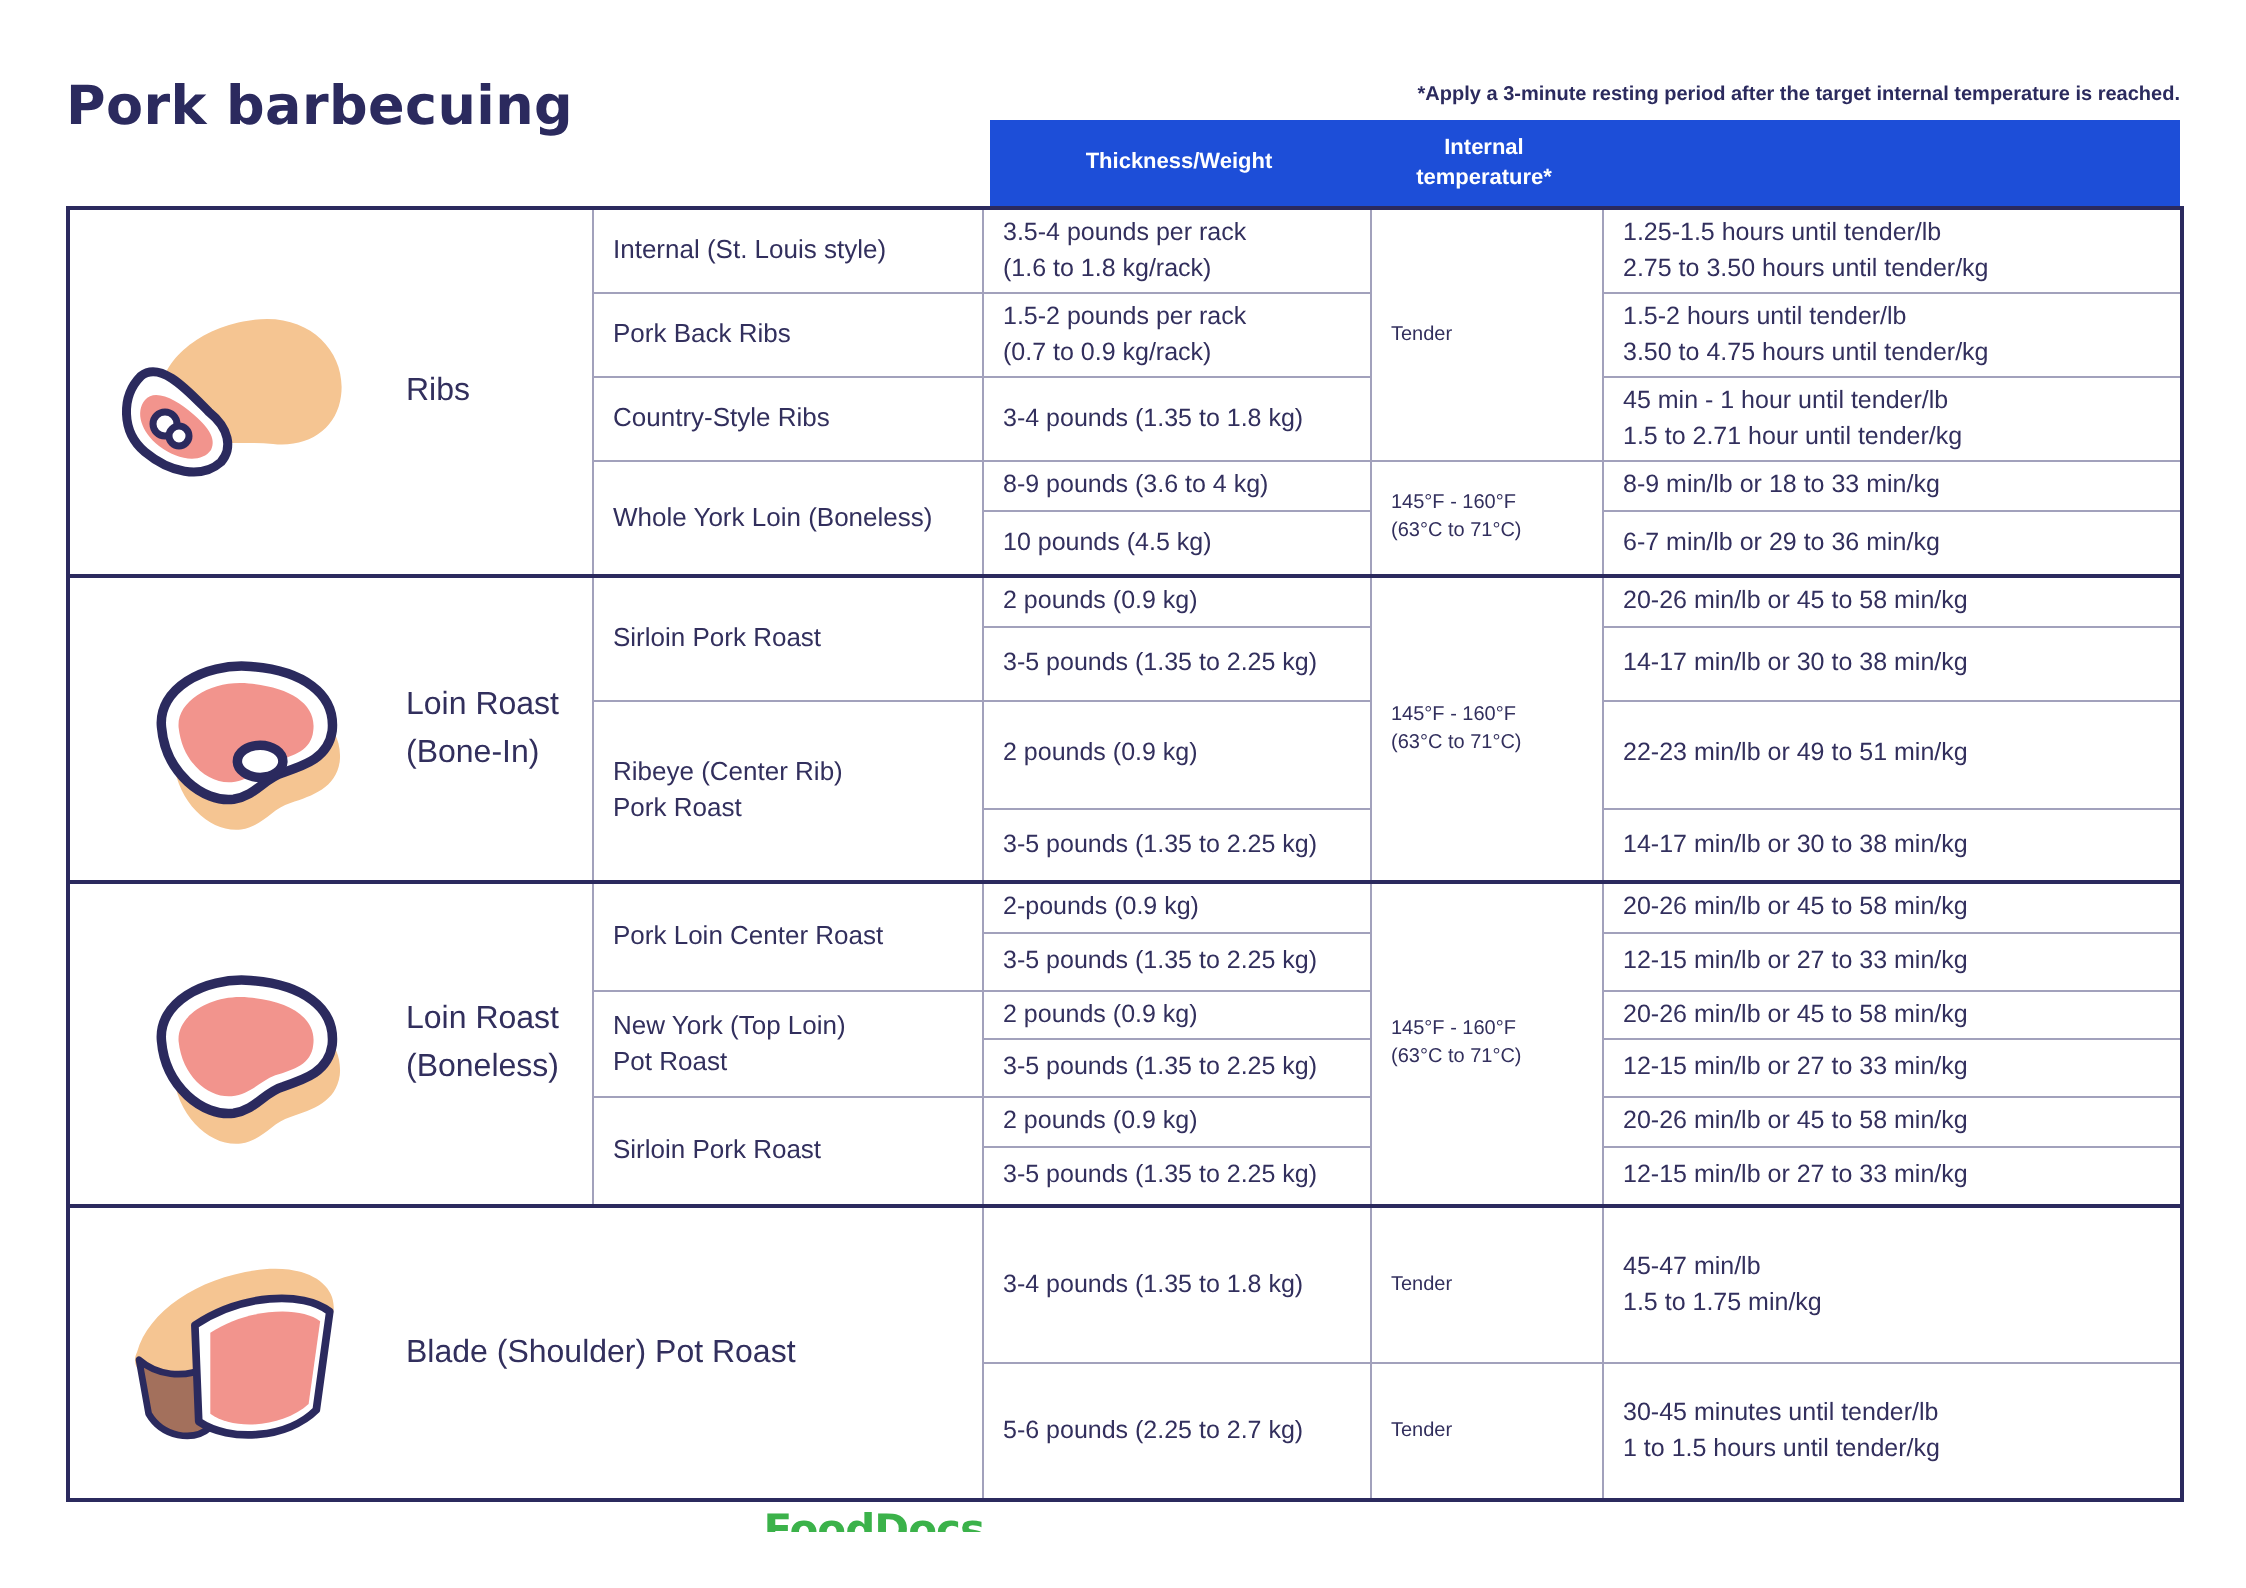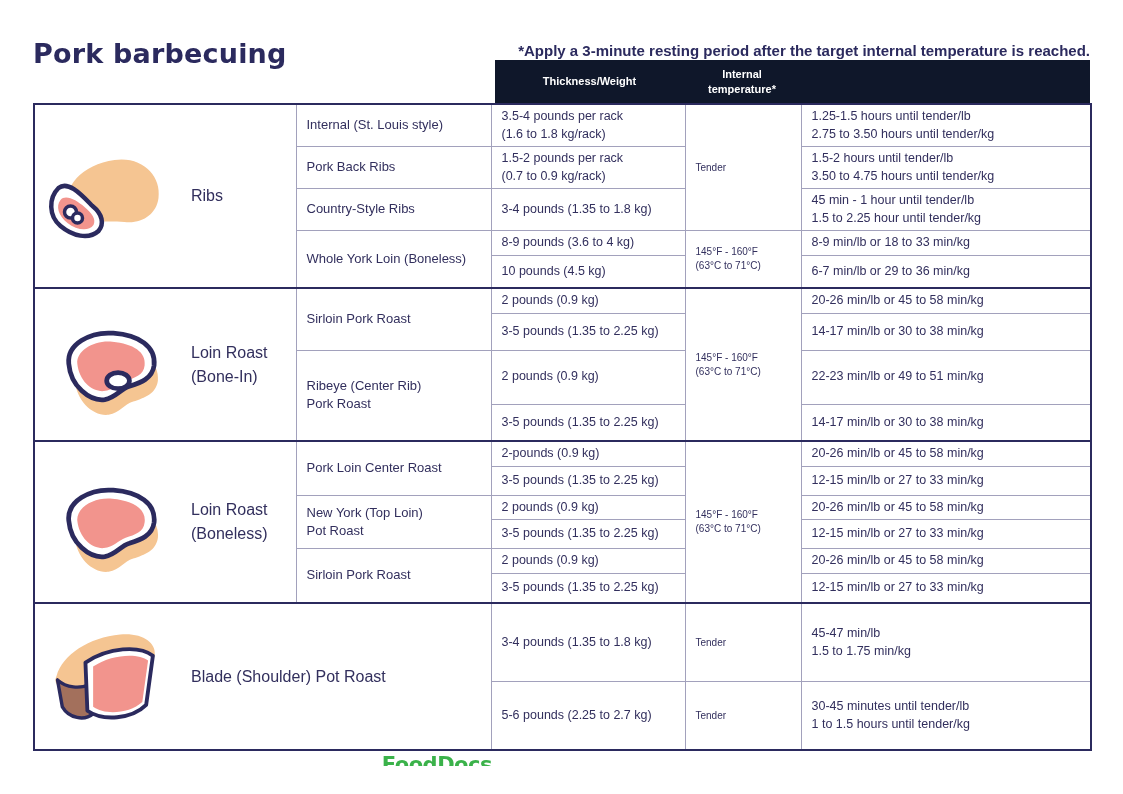--- a/index.html
+++ b/index.html
@@ -8,43 +8,43 @@
     position:relative; width:1123px; height:766px; background:#ffffff;
     font-family:"Liberation Sans", sans-serif; color:#322F5D; overflow:hidden;
   }
   .title {
     position:absolute; left:33px; top:38px;
     font-family:"DejaVu Sans", sans-serif;
     font-size:27px; font-weight:800; color:#2B2A5E; letter-spacing:0.2px;
   }
   .note {
     position:absolute; right:33px; top:42px; width:720px;
-    text-align:right; font-size:15px; font-weight:700; color:#2B2A5E;
+    text-align:right; font-size:10px; font-weight:700; color:#2B2A5E;
   }
   .thead {
     position:absolute; left:495px; top:60px; width:595px; height:43px;
-    background:#0f172a; display:flex; align-items:center;
+    background:#1d4ed8; display:flex; align-items:center;
   }
   .thead .hcell {
     color:#ffffff; font-size:11px; font-weight:700; text-align:center;
     line-height:1.35; white-space:pre-line;
   }
   .hcell.h1 { width:189px; }
   .hcell.h2 { width:116px; }
   .hcell.h3 { width:290px; }
   .tbl-wrap { position:absolute; left:33px; top:103px; }
   table { border-collapse:collapse; table-layout:fixed; width:1057px;
           border:2px solid #2B2A5E; }
   td {
     border:1px solid #A2A1BC; vertical-align:middle;
     font-size:12.5px; color:#322F5D; line-height:1.4;
     white-space:pre-line; padding:3px 10px;
   }
   tr.sec-start td { border-top:2px solid #2B2A5E; }
-  td.icon-cell { padding:2px 4px;margin-left:21px; }
+  td.icon-cell { padding:2px 16px;margin-left:21px; }
   .icon-flex { display:flex; align-items:center; gap:10px; }
   .icon-box { width:142px; flex:0 0 142px; display:flex; justify-content:center; }
   .sec-label { font-size:16px; color:#322F5D; white-space:pre-line; line-height:1.5; }
   td.name-cell { font-size:13px; }
   td.temp-cell { font-size:10px; }
   td.time-cell { font-size:12.5px; }
   .h37{height:37px} .h35{height:35px} .h32{height:32px} .h33{height:33px}
   .h29{height:29px} .h30{height:30px} .h68{height:68px} .h59{height:59px}
   .footer {
     position:absolute; left:33px; right:33px; top:748px; height:34px;
@@ -106,21 +106,21 @@
         <td class="name-cell h37">Pork Back Ribs</td>
         <td>1.5-2 pounds per rack
 (0.7 to 0.9 kg/rack)</td>
         <td class="time-cell">1.5-2 hours until tender/lb
 3.50 to 4.75 hours until tender/kg</td>
       </tr>
       <tr>
         <td class="name-cell h35">Country-Style Ribs</td>
         <td>3-4 pounds (1.35 to 1.8 kg)</td>
         <td class="time-cell">45 min - 1 hour until tender/lb
-1.5 to 2.25 hour until tender/kg</td>
+1.5 to 2.71 hour until tender/kg</td>
       </tr>
       <tr>
         <td class="name-cell h32" rowspan="2">Whole York Loin (Boneless)</td>
         <td>8-9 pounds (3.6 to 4 kg)</td>
         <td class="temp-cell" rowspan="2">145°F - 160°F
 (63°C to 71°C)</td>
         <td class="time-cell">8-9 min/lb or 18 to 33 min/kg</td>
       </tr>
       <tr>
         <td class="h33">10 pounds (4.5 kg)</td>

